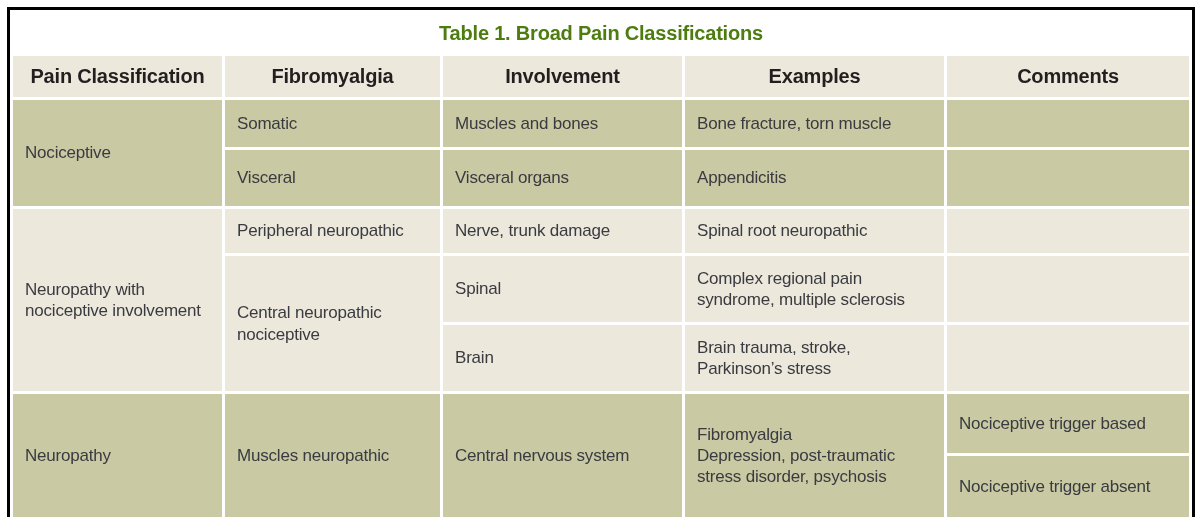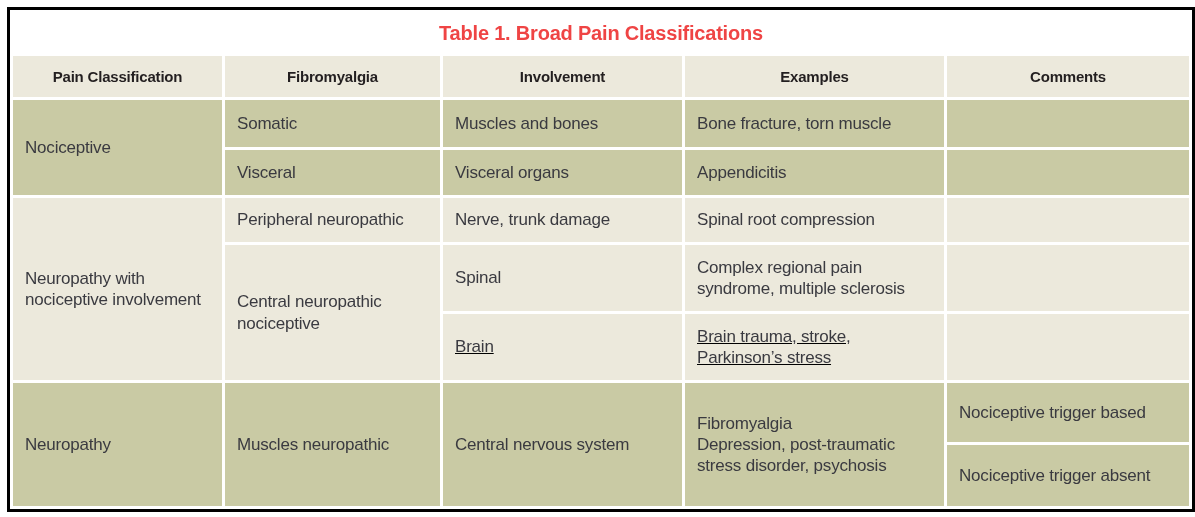--- a/index.html
+++ b/index.html
@@ -27,50 +27,50 @@
   td, th {
     box-sizing: border-box;
     overflow: hidden;
   }
   .title-cell {
     background: #ffffff;
     text-align: center;
     vertical-align: middle;
     font-weight: bold;
     font-size: 20px;
-    color: #ef4444;
+    color: #4d7c0f;
     height: 40px;
     letter-spacing: -0.2px;
   }
   th.col-header {
     background: var(--cream, #ece9dc);
     color: #231f20;
     font-weight: bold;
-    font-size: 15px;
+    font-size: 20px;
     text-align: center;
     vertical-align: middle;
     height: 41px;
     letter-spacing: -0.2px;
   }
   td.cell {
     font-size: 17px;
     color: #3a3a40;
     text-align: left;
     vertical-align: middle;
     padding: 6px 10px 6px 12px;
     line-height: 1.25;
     letter-spacing: -0.2px;
   }
   td.olive { background: var(--olive, #c9caa4); }
   td.cream { background: var(--cream, #ece9dc); }
   tr.r1 { height: 47px; }
-  tr.r2 { height: 45px; }
+  tr.r2 { height: 56px; }
   tr.r3 { height: 44px; }
   tr.r4 { height: 66px; }
-  tr.r5 { height: 66px; text-decoration: underline; }
+  tr.r5 { height: 66px; }
   tr.r6 { height: 59px; }
   tr.r7 { height: 61px; }
   .line { display: block; }
 </style>
 </head>
 <body>
 
 <div class="page">
   <table class="pain-table">
     <colgroup>
@@ -105,21 +105,21 @@
       <td class="cell olive">Visceral</td>
       <td class="cell olive">Visceral organs</td>
       <td class="cell olive">Appendicitis</td>
       <td class="cell olive"></td>
     </tr>
 
     <tr class="r3">
       <td class="cell cream" rowspan="3">Neuropathy with nociceptive involvement</td>
       <td class="cell cream">Peripheral neuropathic</td>
       <td class="cell cream">Nerve, trunk damage</td>
-      <td class="cell cream">Spinal root compression</td>
+      <td class="cell cream">Spinal root neuropathic</td>
       <td class="cell cream"></td>
     </tr>
     <tr class="r4">
       <td class="cell cream" rowspan="2">Central neuropathic nociceptive</td>
       <td class="cell cream">Spinal</td>
       <td class="cell cream">Complex regional pain syndrome, multiple sclerosis</td>
       <td class="cell cream"></td>
     </tr>
     <tr class="r5">
       <td class="cell cream">Brain</td>

